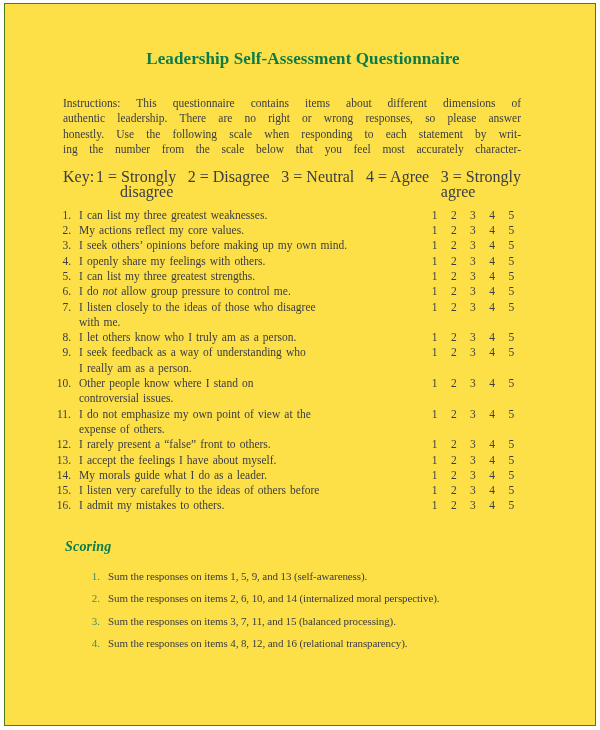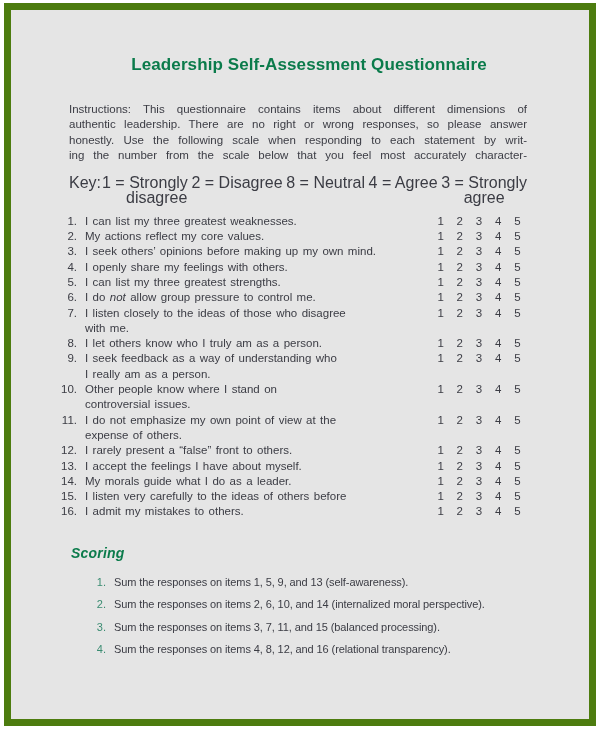--- a/index.html
+++ b/index.html
@@ -7,22 +7,23 @@
     width:600px; height:730px;
     background:#ffffff;
     font-family:"Liberation Sans", sans-serif;
     color:var(--ink, #3b3c44);
     position:relative;
     overflow:hidden;
     -webkit-font-smoothing:antialiased;
   }
   .page {
     position:absolute; inset:3px 4px 4px 4px;
-    border:7px solid #4d7c0f;
-    background:#e5e5e5;
+    border:1px solid #4d7c0f;
+    background:#fde047;
+    font-family:Liberation Serif, serif;
   }
   .content {
     position:absolute; left:58px; top:0; width:458px;
   }
   .title {
     margin:44px 0 0 0;
     width:480px;
     text-align:center;
     font-size:17px; line-height:22px;
     font-weight:bold;
@@ -38,21 +39,21 @@
   .instructions .line.jl { text-align:justify; text-align-last:justify; }
 
   .key {
     margin-top:12px;
     display:flex;
     font-size:16px; line-height:15.3px;
   }
   .key-label { width:33px; flex:0 0 auto; }
   .key-options { flex:1 1 auto; display:flex; justify-content:space-between; }
   .key-option .second { padding-left:24px; }
-  .key-option.last .second { text-align:center; padding-left:0; }
+  .key-option.last .second { text-align:left; padding-left:0; }
 
   .items {
     margin-top:8px;
     font-size:11.5px; line-height:15.3px;
   }
   .item-row {
     display:grid;
     grid-template-columns:32px 338px 96px;
     column-gap:8px;
     margin-left:-24px;
@@ -104,21 +105,21 @@
       <span class="key-label">Key:</span>
       <div class="key-options">
           <div class="key-option">
             <div class="first">1 = Strongly</div>
             <div class="second">disagree</div>
           </div>
           <div class="key-option">
             <div class="first">2 = Disagree</div>
           </div>
           <div class="key-option">
-            <div class="first">8 = Neutral</div>
+            <div class="first">3 = Neutral</div>
           </div>
           <div class="key-option">
             <div class="first">4 = Agree</div>
           </div>
           <div class="key-option last">
             <div class="first">3 = Strongly</div>
             <div class="second">agree</div>
           </div>
         </div>
     </div>

